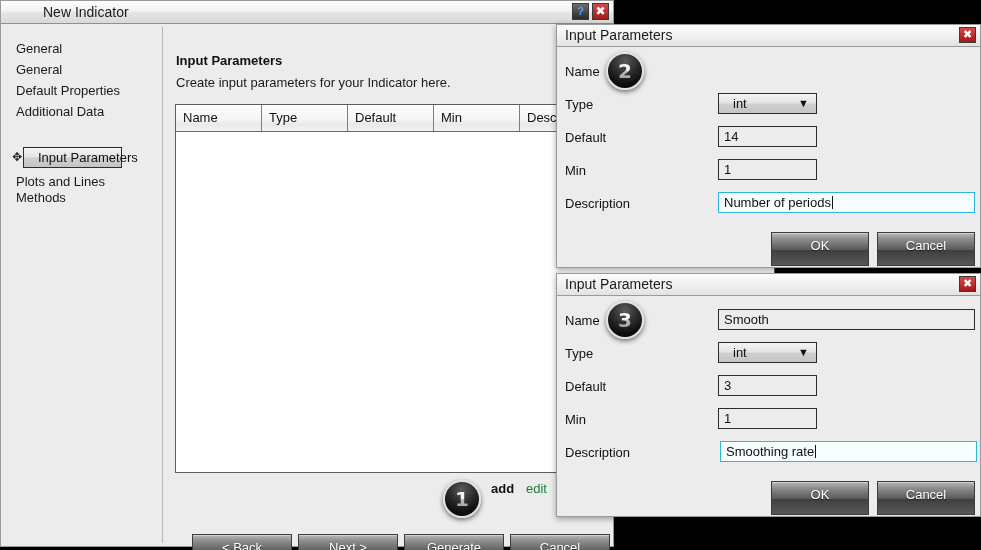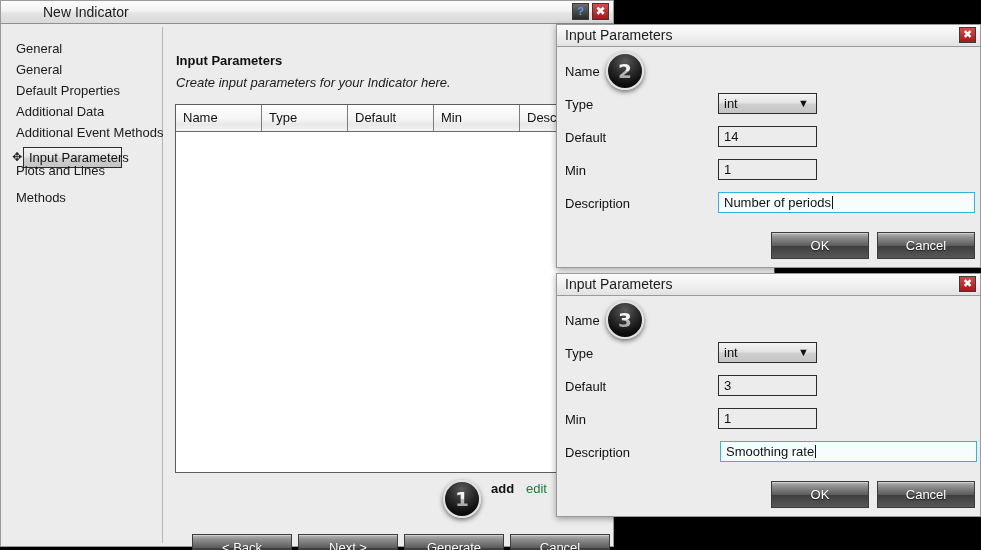--- a/index.html
+++ b/index.html
@@ -31,21 +31,21 @@
   
   .sidebar{position:absolute;left:2px;top:2px;width:158px;bottom:2px;
            background:#ececec;border-right:1px solid #b6b6b6;}
   .side-item{position:absolute;left:12px;font-size:13px;color:#1a1a1a;white-space:nowrap;cursor:default;}
   .side-item.sel{left:19px;}
   .side-item .mv{position:absolute;left:-12px;top:0px;font-size:12px;color:#222;}
 
   
   .pane{position:absolute;left:162px;top:0;right:0;bottom:0;}
   .pane-title{position:absolute;left:12px;top:28px;font-size:13px;font-weight:bold;color:#111;}
-  .pane-sub{position:absolute;left:12px;top:50px;font-size:13px;color:#1a1a1a;font-style:italic;}
+  .pane-sub{position:absolute;left:12px;top:50px;font-size:13px;color:#1a1a1a;}
 
   .grid{position:absolute;left:11px;top:79px;width:600px;height:369px;
         background:#fff;border:1px solid #5d5d5d;box-sizing:border-box;}
   .grid-head{position:absolute;left:0;top:0;right:0;height:27px;
              background:linear-gradient(to bottom,#fefefe 0%,#f6f6f6 50%,#e9e9e9 75%,#f3f3f3 100%);
              border-bottom:1px solid #6a6a6a;box-sizing:border-box;}
   .gh{position:absolute;top:0;height:26px;line-height:25px;padding-left:7px;
       font-size:13px;color:#111;border-right:1px solid #7d7d7d;box-sizing:border-box;
       overflow:hidden;white-space:nowrap;cursor:pointer;}
 
@@ -55,21 +55,21 @@
          box-sizing:border-box;}
   .badge b{display:block;width:100%;line-height:34px;text-align:center;
            font-size:20px;font-weight:bold;font-family:"DejaVu Sans",sans-serif;
            background:linear-gradient(to bottom,#ffffff 0%,#f2f2f2 48%,#b9b9b9 52%,#8f8f8f 100%);
            -webkit-background-clip:text;background-clip:text;color:transparent;}
 
   .lnk{position:absolute;font-size:13px;}
   .lnk.add{font-weight:bold;color:#111;cursor:pointer;}
   .lnk.edit{color:#15803d;cursor:default;}
 
-  .btn{position:absolute;height:27px;width:100px;box-sizing:border-box;
+  .btn{position:absolute;height:34px;width:100px;box-sizing:border-box;
        background:linear-gradient(to bottom,#b9b9b9 0%,#8e8e8e 18%,#5a5a5a 52%,#3e3e3e 53%,#585858 100%);
        border:1px solid #3c3c3c;color:#fff;font-size:13px;text-align:center;
        line-height:25px;cursor:pointer;text-shadow:0 1px 1px rgba(0,0,0,.6);
        box-shadow:inset 0 1px 0 rgba(255,255,255,.35);}
 
   
   .dlg{position:absolute;background:#ececec;border:1px solid #9a9a9a;box-sizing:border-box;
        box-shadow:0 2px 6px rgba(0,0,0,.35);}
   .dlg-title{position:relative;height:22px;
              background:linear-gradient(to bottom,#fcfcfc 0%,#f1f1f1 50%,#e2e2e2 100%);
@@ -83,21 +83,21 @@
   .fld-label{position:absolute;font-size:13px;color:#111;}
   .txt{position:absolute;height:21px;box-sizing:border-box;background:#ececec;
        border:1px solid #2c2c2c;font-size:13px;color:#111;line-height:19px;
        padding-left:5px;overflow:hidden;white-space:nowrap;cursor:text;}
   .txt.focus{border:1px solid #2fb6de;background:#f6fdff;}
   .caret{display:inline-block;width:1px;height:13px;background:#111;
          vertical-align:-2px;margin-left:1px;}
   .sel{position:absolute;height:21px;width:99px;box-sizing:border-box;
        background:linear-gradient(to bottom,#f4f4f4 0%,#e4e4e4 45%,#cfcfcf 55%,#c4c4c4 100%);
        border:1px solid #2c2c2c;font-size:13px;color:#111;line-height:19px;
-       padding-left:5px;cursor:pointer;}
+       padding-left:14px;cursor:pointer;}
   .sel .chev{position:absolute;right:7px;top:0;font-size:11px;color:#111;}
   .dlg .btn{width:98px;}
 </style>
 </head>
 <body>
 
 <div id="root">
 
   <div class="window">
 
@@ -119,28 +119,25 @@
         </div>
         <div class="side-item" style="top:35px">
           <span>General</span>
         </div>
         <div class="side-item" style="top:56px">
           <span>Default Properties</span>
         </div>
         <div class="side-item" style="top:77px">
           <span>Additional Data</span>
         </div>
-        <div class="side-item" style="top:98px">
-          <span>Additional Event Methods</span>
-        </div>
         <div class="side-item sel" style="top:120px">
           <span class="mv">✥</span>
           <span>Input Parameters</span>
         </div>
-        <div class="side-item" style="top:136px">
+        <div class="side-item" style="top:147px">
           <span>Plots and Lines</span>
         </div>
         <div class="side-item" style="top:163px">
           <span>Methods</span>
         </div>
       </div>
 
       <div class="pane">
         <div class="pane-title">Input Parameters</div>
         <div class="pane-sub">Create input parameters for your Indicator here.</div>
@@ -214,20 +211,23 @@
       <div class="dlg-close">
         <span>✖</span>
       </div>
     </div>
 
     <div class="badge" style="left:49px;top:27px">
       <b>3</b>
     </div>
 
     <div class="fld-label" style="left:8px;top:39px">Name</div>
+    <div class="txt" style="left:161px;top:35px;width:257px">
+      <span>Smooth</span>
+    </div>
 
     <div class="fld-label" style="left:8px;top:72px">Type</div>
     <div class="sel" style="left:161px;top:68px">
       <span>int</span>
       <span class="chev">▼</span>
     </div>
 
     <div class="fld-label" style="left:8px;top:105px">Default</div>
     <div class="txt" style="left:161px;top:101px;width:99px">
       <span>3</span>

